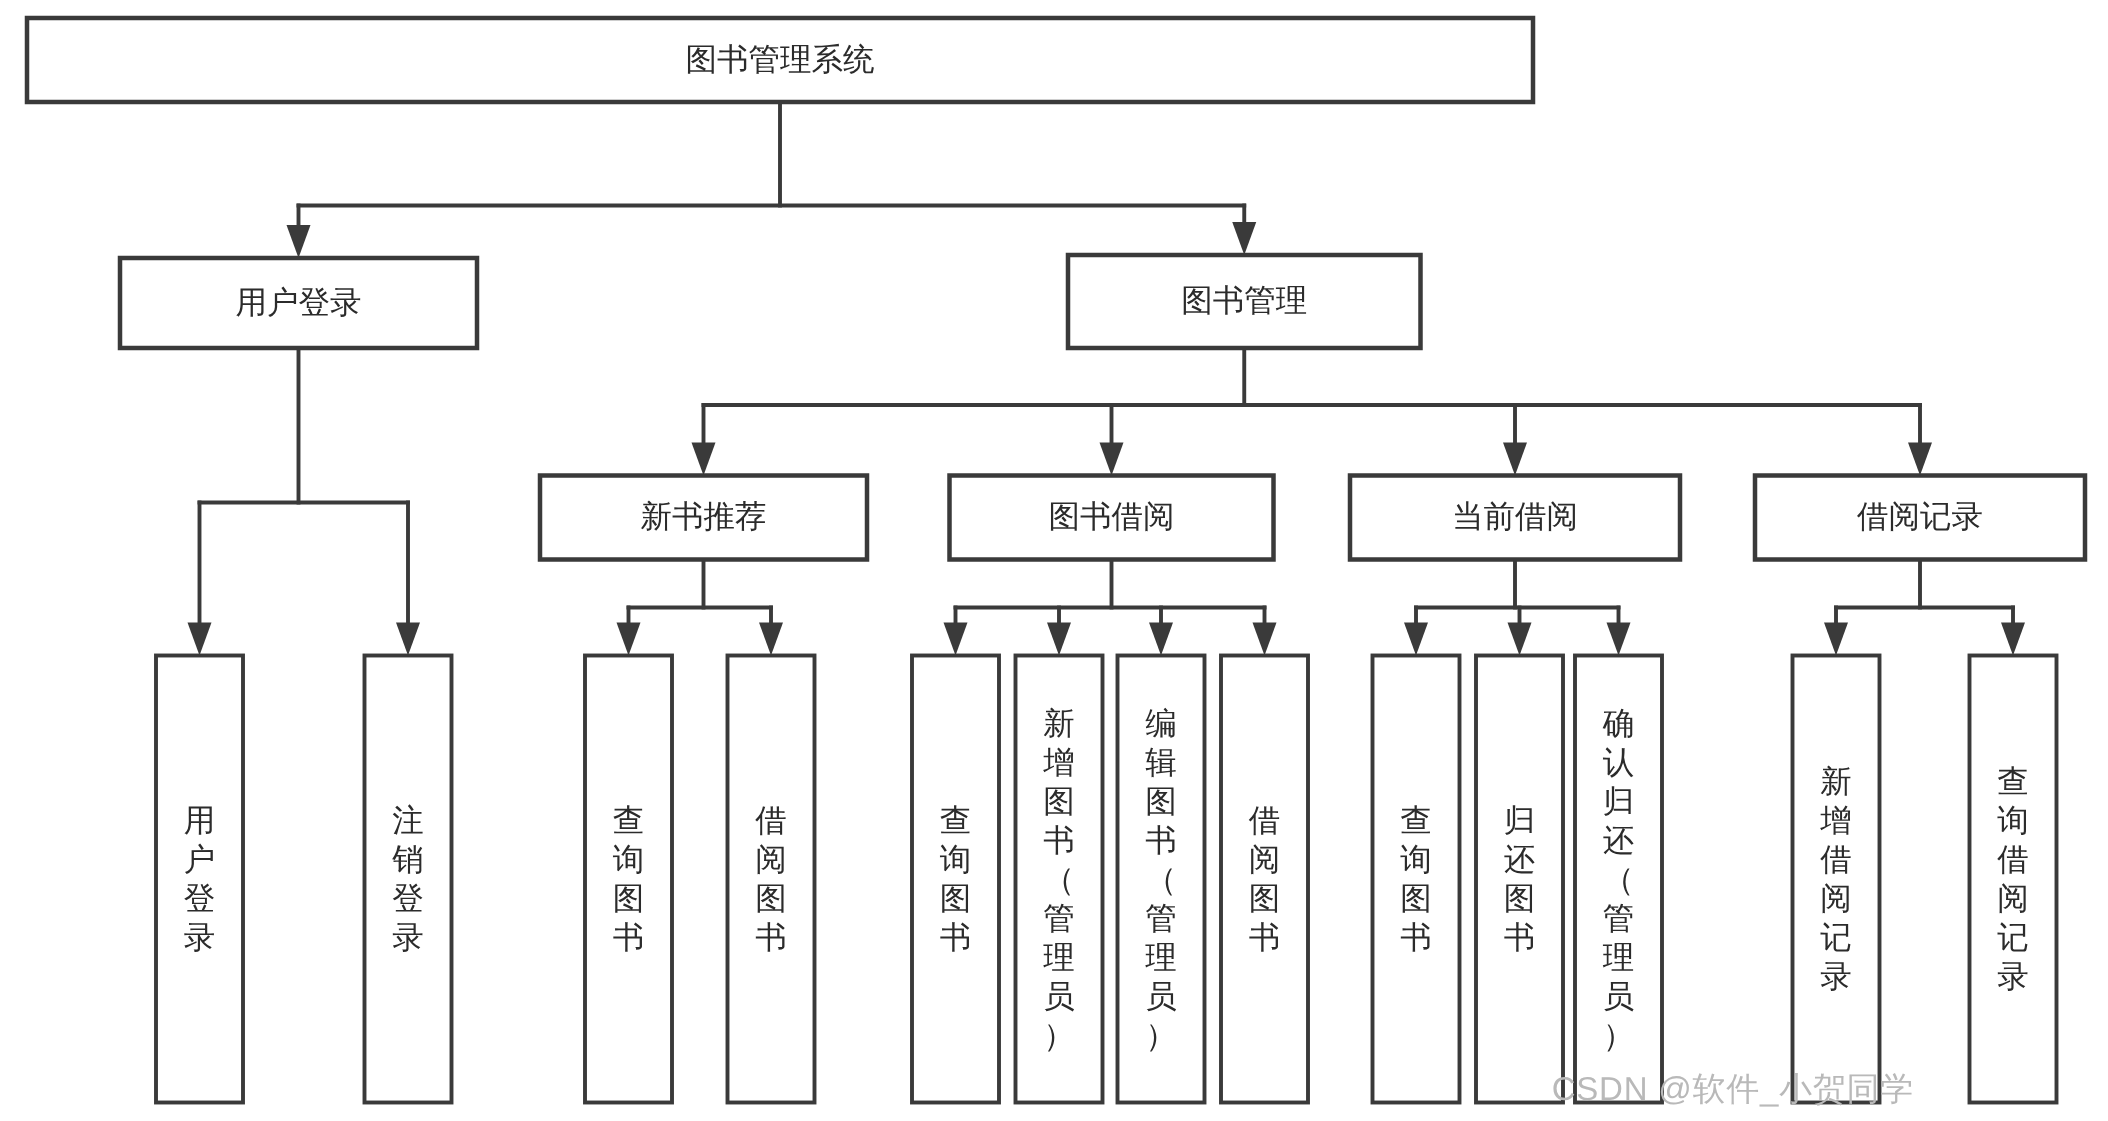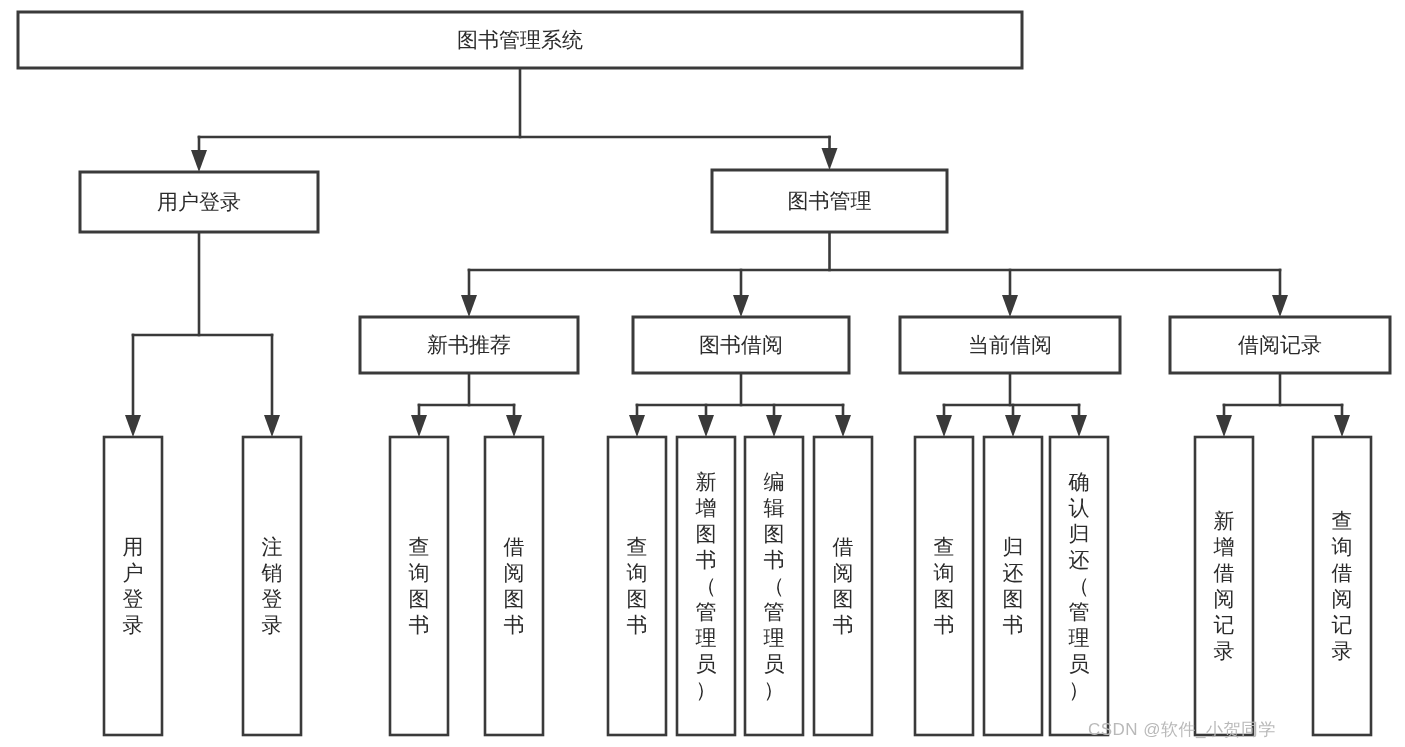--- a/index.html
+++ b/index.html
@@ -57,21 +57,21 @@
     font-family: "Liberation Sans", "DejaVu Sans", sans-serif;
     fill: #2b2b2b;
     font-size: 21px;
     text-anchor: middle;
   }
   .watermark {
     position: absolute;
     right: 8px;
     bottom: 6px;
     font-family: "Liberation Sans", "DejaVu Sans", sans-serif;
-    font-size: 17px;
+    font-size: 22px;
     color: #b9b9b9;
     letter-spacing: 0.5px;
     white-space: nowrap;
     user-select: none;
   }
 </style>
 </head>
 <body>
 
 <div id="diagram-root">

